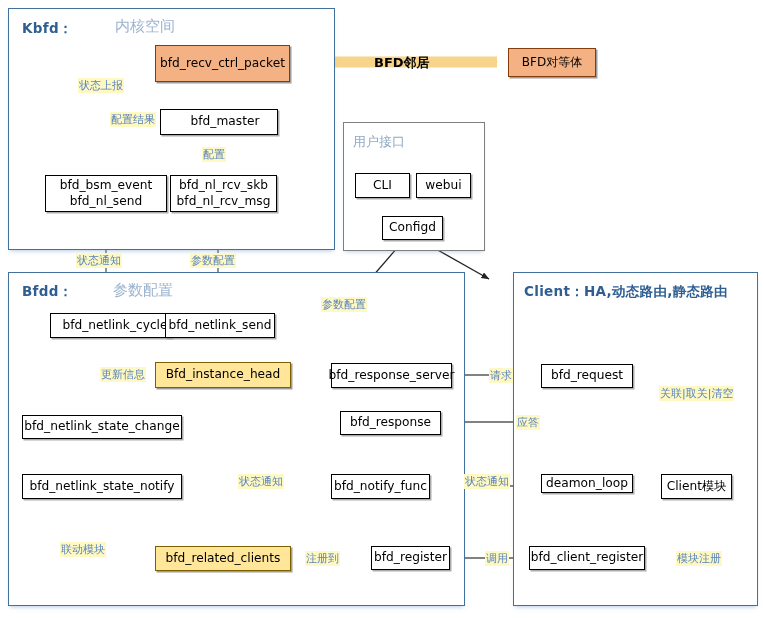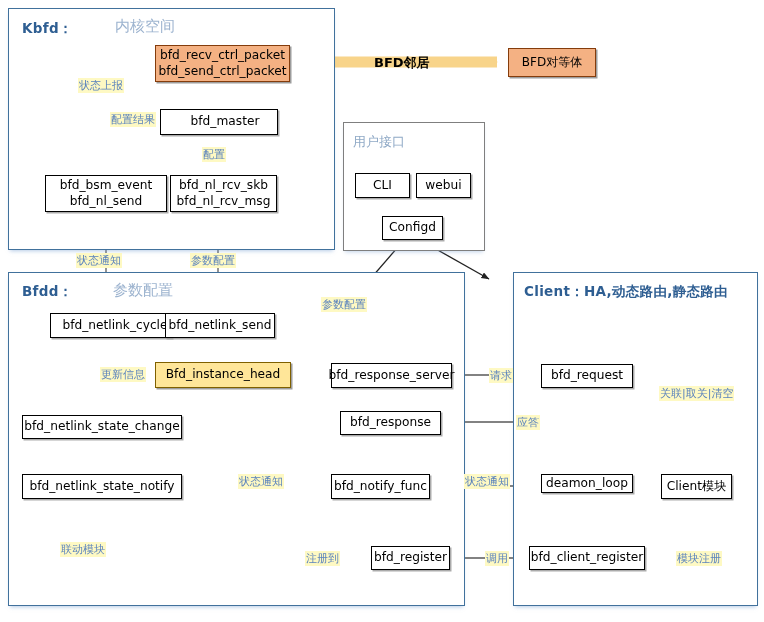--- a/index.html
+++ b/index.html
@@ -118,21 +118,20 @@
       <path d="M303,62 L497,62" stroke="#f8d48a" stroke-width="11" fill="none" marker-end="url(#arY)" marker-start="url(#arY)"></path>
     </g>
   </svg>
 
   <div class="section" style="left:8px;top:8px;width:325px;height:240px;"></div>
   <div class="section-title" style="left:22px;top:20px;">Kbfd：</div>
   <div class="section-sub" style="left:115px;top:17px;">内核空间</div>
 
   <div class="node orange" style="left:155px;top:45px;width:135px;height:37px;">
     <span class="node-line">bfd_recv_ctrl_packet</span>
-    <span class="node-line">bfd_send_ctrl_packet</span>
   </div>
 
   <div class="node plain" style="left:160px;top:109px;width:118px;height:26px;padding-left:12px;">
     <span class="node-line">bfd_master</span>
   </div>
 
   <div class="node plain" style="left:45px;top:175px;width:122px;height:37px;">
     <span class="node-line">bfd_bsm_event</span>
     <span class="node-line">bfd_nl_send</span>
   </div>
@@ -182,20 +181,23 @@
     <span class="node-line">Bfd_instance_head</span>
   </div>
 
   <div class="node plain" style="left:22px;top:415px;width:160px;height:24px;">
     <span class="node-line">bfd_netlink_state_change</span>
   </div>
   <div class="node plain" style="left:22px;top:474px;width:160px;height:25px;">
     <span class="node-line">bfd_netlink_state_notify</span>
   </div>
 
+  <div class="node yellow" style="left:155px;top:546px;width:136px;height:25px;">
+    <span class="node-line">bfd_related_clients</span>
+  </div>
 
   <div class="node plain" style="left:331px;top:363px;width:121px;height:25px;">
     <span class="node-line">bfd_response_server</span>
   </div>
   <div class="node plain" style="left:340px;top:411px;width:101px;height:24px;">
     <span class="node-line">bfd_response</span>
   </div>
   <div class="node plain" style="left:331px;top:474px;width:99px;height:25px;">
     <span class="node-line">bfd_notify_func</span>
   </div>

